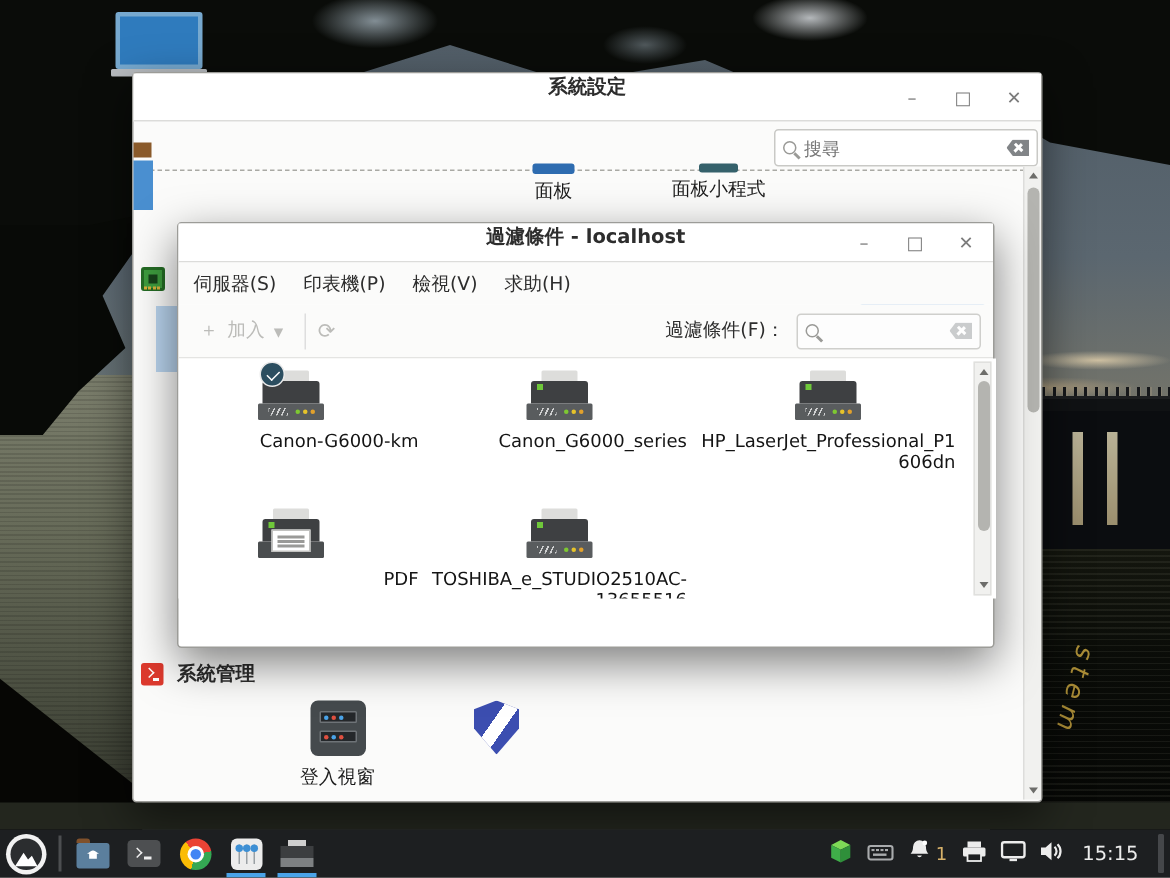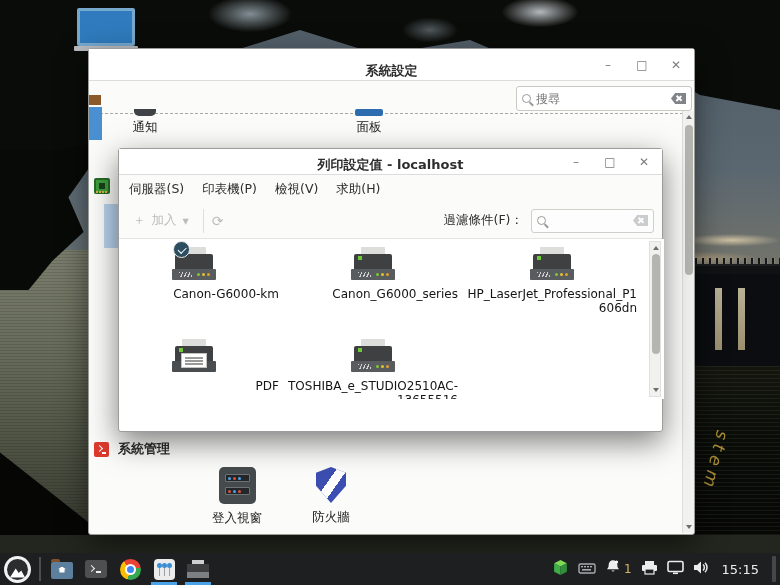--- a/index.html
+++ b/index.html
@@ -48,21 +48,21 @@
          font-style:italic; }
   
   .pc-icon { left:74px; top:8px; width:64px; height:48px; }
   .pc-screen { left:3px; top:0; width:58px; height:38px; background:#2f7bbd; border:3px solid #77a9cf; border-radius:2px; }
   .pc-base  { left:0; top:38px; width:64px; height:5px; background:#b9bdc1; border-radius:1px; }
 
   
   .window { background:#fbfbfa; border:1px solid #9c9c98; border-radius:3px;
             box-shadow:0 10px 30px rgba(0,0,0,.5); }
   .titlebar { position:absolute; left:0; top:0; right:0; background:#fff;
-              border-bottom:1px solid #dcdcda; display:flex; align-items:flex-end; justify-content:center; }
+              border-bottom:1px solid #dcdcda; display:flex; align-items:flex-start; justify-content:center; }
   .title { font-weight:bold; font-size:13px; color:#2d2d2d; }
   .win-controls { position:absolute; right:8px; top:0; bottom:0; display:flex; align-items:center; gap:14px; }
   .wbtn { width:20px; text-align:center; color:#7c7c7c; font-size:12px; cursor:default; }
 
   
   .settings { left:88px; top:48px; width:607px; height:487px; z-index:2; }
   .settings .titlebar { height:32px; }
   .search-box { left:427px; top:37px; width:176px; height:25px; background:#fff;
                 border:1px solid #c9c9c6; border-radius:3px; display:flex; align-items:center; padding:0 5px; gap:5px; }
   .search-box input { border:none; outline:none; flex:1; min-width:10px; font-size:12px; color:#444;
@@ -243,67 +243,66 @@
     <div class="abs search-box">
       <span class="mag"></span>
       <input placeholder="搜尋" style="">
       <span class="clr"></span>
     </div>
 
     <div class="abs dash-line"></div>
     <div class="abs sliver-brown"></div>
     <div class="abs sliver-blue"></div>
 
-    <div class="abs cat-item" style="left:-4px">
-      <span class="cat-glyph g-notify"></span>
-      <div class="cat-label">通知</div>
-    </div>
     <div class="abs cat-item" style="left:220px">
       <span class="cat-glyph g-panel"></span>
       <div class="cat-label">面板</div>
     </div>
+    <div class="abs cat-item" style="left:330px">
+      <span class="cat-glyph g-applet"></span>
+      <div class="cat-label">面板小程式</div>
+    </div>
 
     <div class="abs chip"></div>
     <div class="abs sel-strip"></div>
 
     <div class="abs admin-header">
       <span class="ic-term-red"></span>
       <span class="admin-title">系統管理</span>
     </div>
 
-    <div class="abs admin-item" style="left:88px">
+    <div class="abs admin-item" style="left:76px">
       <span class="admin-ic ic-login">
         <span class="led-row" style="top:7px">
           <span class="led" style="background:#4aa3e8"></span>
             <span class="led" style="background:#e05040"></span>
             <span class="led" style="background:#4aa3e8"></span>
         </span>
         <span class="led-row" style="top:20px">
           <span class="led" style="background:#e05040"></span>
             <span class="led" style="background:#4aa3e8"></span>
             <span class="led" style="background:#e05040"></span>
         </span>
       </span>
       <div class="admin-label">登入視窗</div>
     </div>
     <div class="abs admin-item" style="left:182px">
       <span class="admin-ic ic-shield"></span>
-      <div class="admin-label">防火牆</div>
     </div>
 
     <div class="abs v-scroll">
       <span class="tri tri-up"></span>
       <span class="tri tri-dn"></span>
       <span class="thumb" style="top:14px;height:150px"></span>
     </div>
   </div>
 
   <div class="abs window printdlg">
     <div class="titlebar">
-      <span class="title">列印設定值 - localhost</span>
+      <span class="title">過濾條件 - localhost</span>
       <span class="win-controls">
         <span class="wbtn">–</span>
         <span class="wbtn">□</span>
         <span class="wbtn">✕</span>
       </span>
     </div>
 
     <div class="abs unlock-btn">
       <span class="lock"></span>
       <span>解除鎖定</span>

